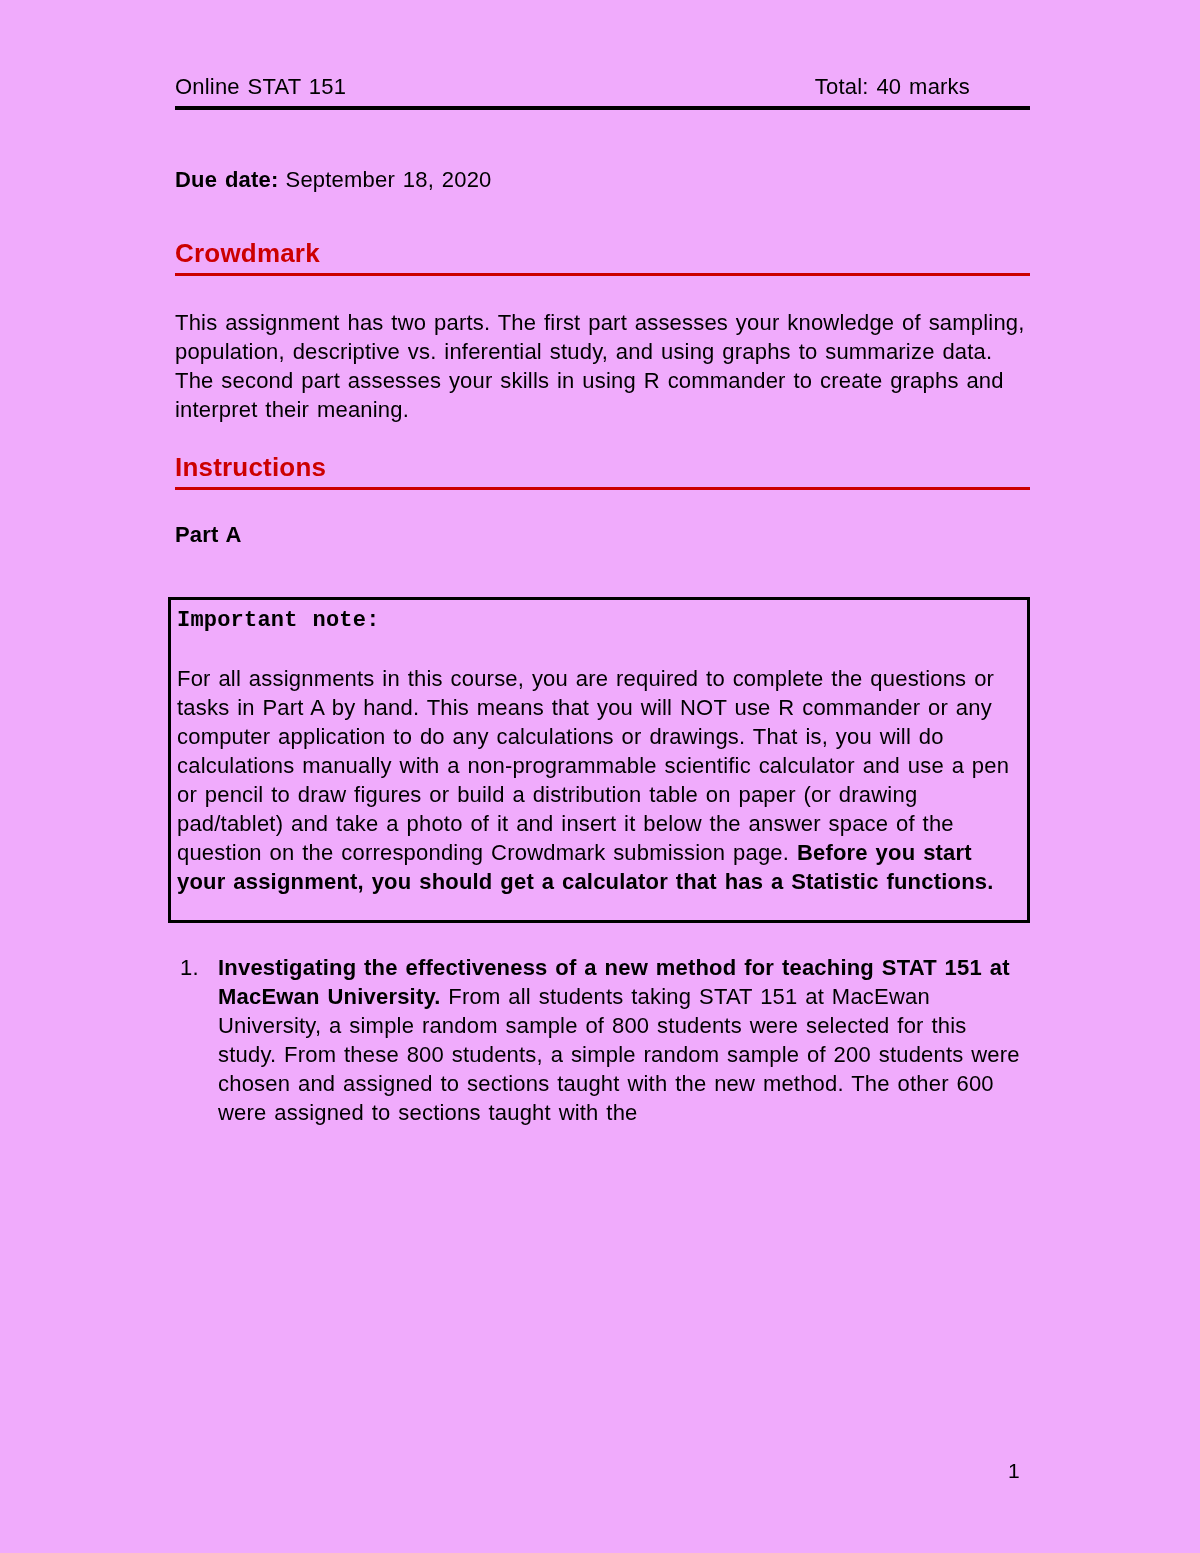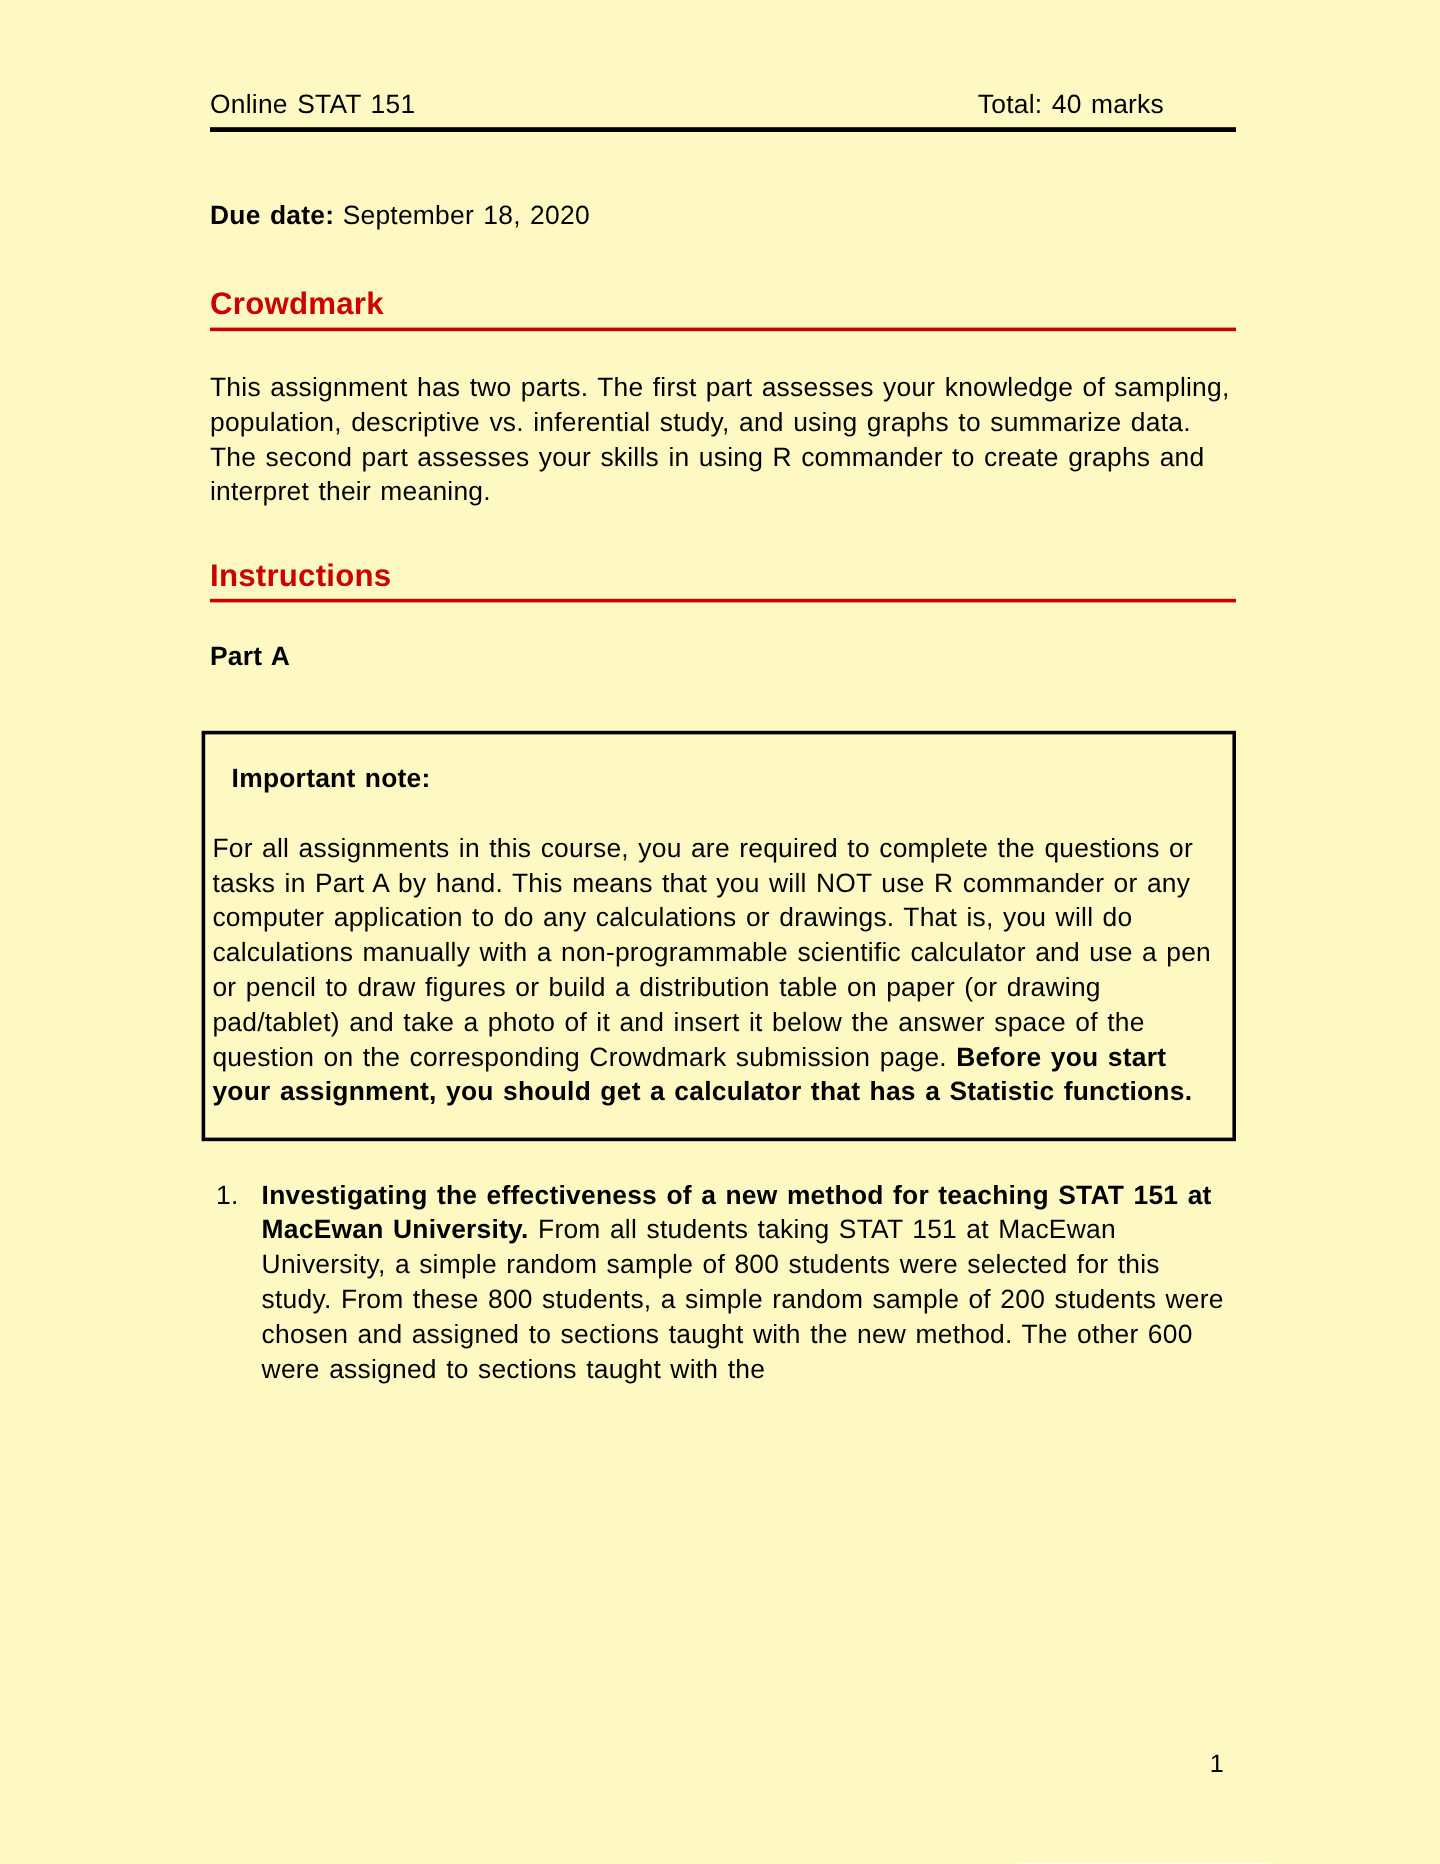--- a/index.html
+++ b/index.html
@@ -4,21 +4,21 @@
 <style>
   html, body {
     margin: 0;
     padding: 0;
     background: #ffffff;
   }
   .page {
     position: relative;
     width: 1200px;
     height: 1553px;
-    background: #fef9c3;
+    background: #f0abfc;
     box-sizing: border-box;
     padding: 72px 170px 0 175px;
     font-family: "Liberation Sans", sans-serif;
     color: #000000;
     font-size: 22px;
     line-height: 29px;
     letter-spacing: 0.2px;
     word-spacing: 1.5px;
     overflow: hidden;
   }
@@ -48,35 +48,35 @@
   .due-value { margin-left: 7px; }
   h2.red-heading {
     margin: 46px 0 0 0;
     color: #CC0000;
     font-size: 26px;
     line-height: 26px;
     font-weight: bold;
     border-bottom: 3px solid #CC0000;
     padding-bottom: 7px;
   }
-  h2.instructions-heading { margin-top: 42px; }
+  h2.instructions-heading { margin-top: 30px; }
   p.body-par {
     margin: 32px 0 0 0;
   }
   .part-a {
     margin: 30px 0 0 0;
     font-weight: bold;
   }
   .note-box {
     margin-top: 48px;
     margin-left: -7px;
     border: 3px solid #000000;
     padding: 6px 8px 24px 6px;
   }
-  .note-title { margin: 16px; font-weight: bold; }
+  .note-title { margin: 0; font-weight: bold; font-family: Liberation Mono, monospace; }
   .note-box p.note-par { margin: 29px 0 0 0; }
   .complete-label { margin: 65px 0 0 0; }
   .list-item {
     margin: 30px 0 0 0;
     display: flex;
     padding-left: 5px;
   }
   .list-num {
     width: 38px;
     flex: 0 0 38px;

